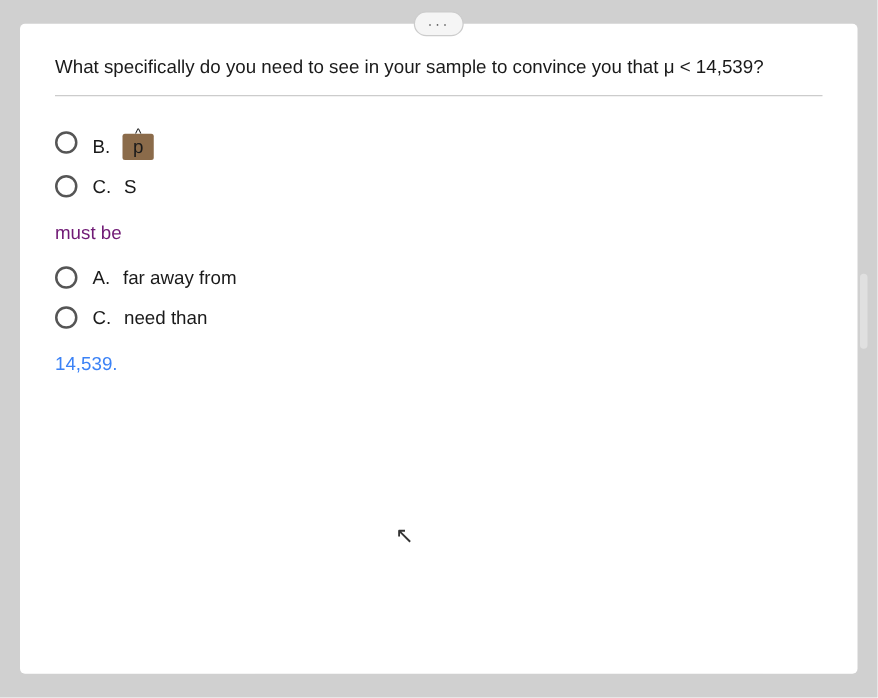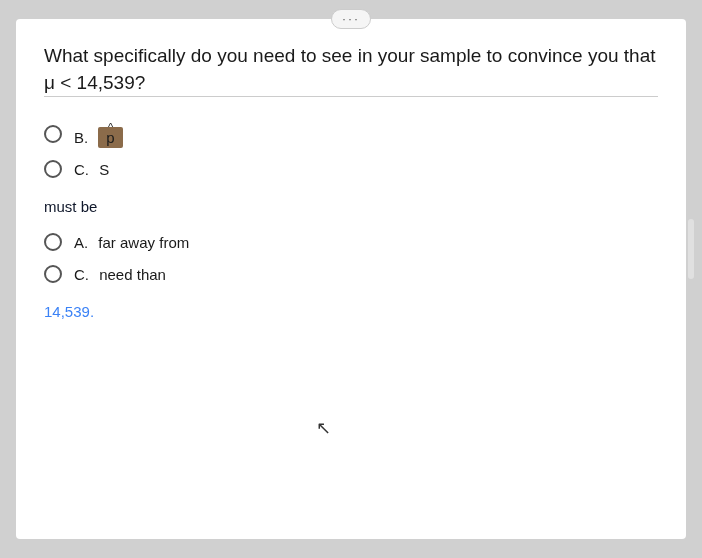--- a/index.html
+++ b/index.html
@@ -22,23 +22,23 @@
     .card {
       background-color: #ffffff;
       width: 670px;
       min-height: 520px;
       border-radius: 4px;
       padding: 24px 28px 24px 28px;
       position: relative;
     }
 
     .question-text {
-      font-size: 19px;
+      font-size: 15px;
       color: #1a1a1a;
-      margin-bottom: 0;
+      margin-bottom: 12px;
       line-height: 1.4;
     }
 
     .divider {
       border: none;
       border-top: 1px solid #cccccc;
       margin-bottom: 24px;
       position: relative;
     }
 
@@ -96,21 +96,21 @@
     }
 
     .highlighted-option {
       background-color: #8B6B4A;
       padding: 2px 8px;
       border-radius: 2px;
     }
 
     .must-be-label {
       font-size: 15px;
-      color: #0f172a;
+      color: #701a75;
       margin-bottom: 18px;
       font-weight: normal;
     }
 
     .second-options-section {
       margin-bottom: 20px;
     }
 
     .value-text {
       font-size: 15px;

